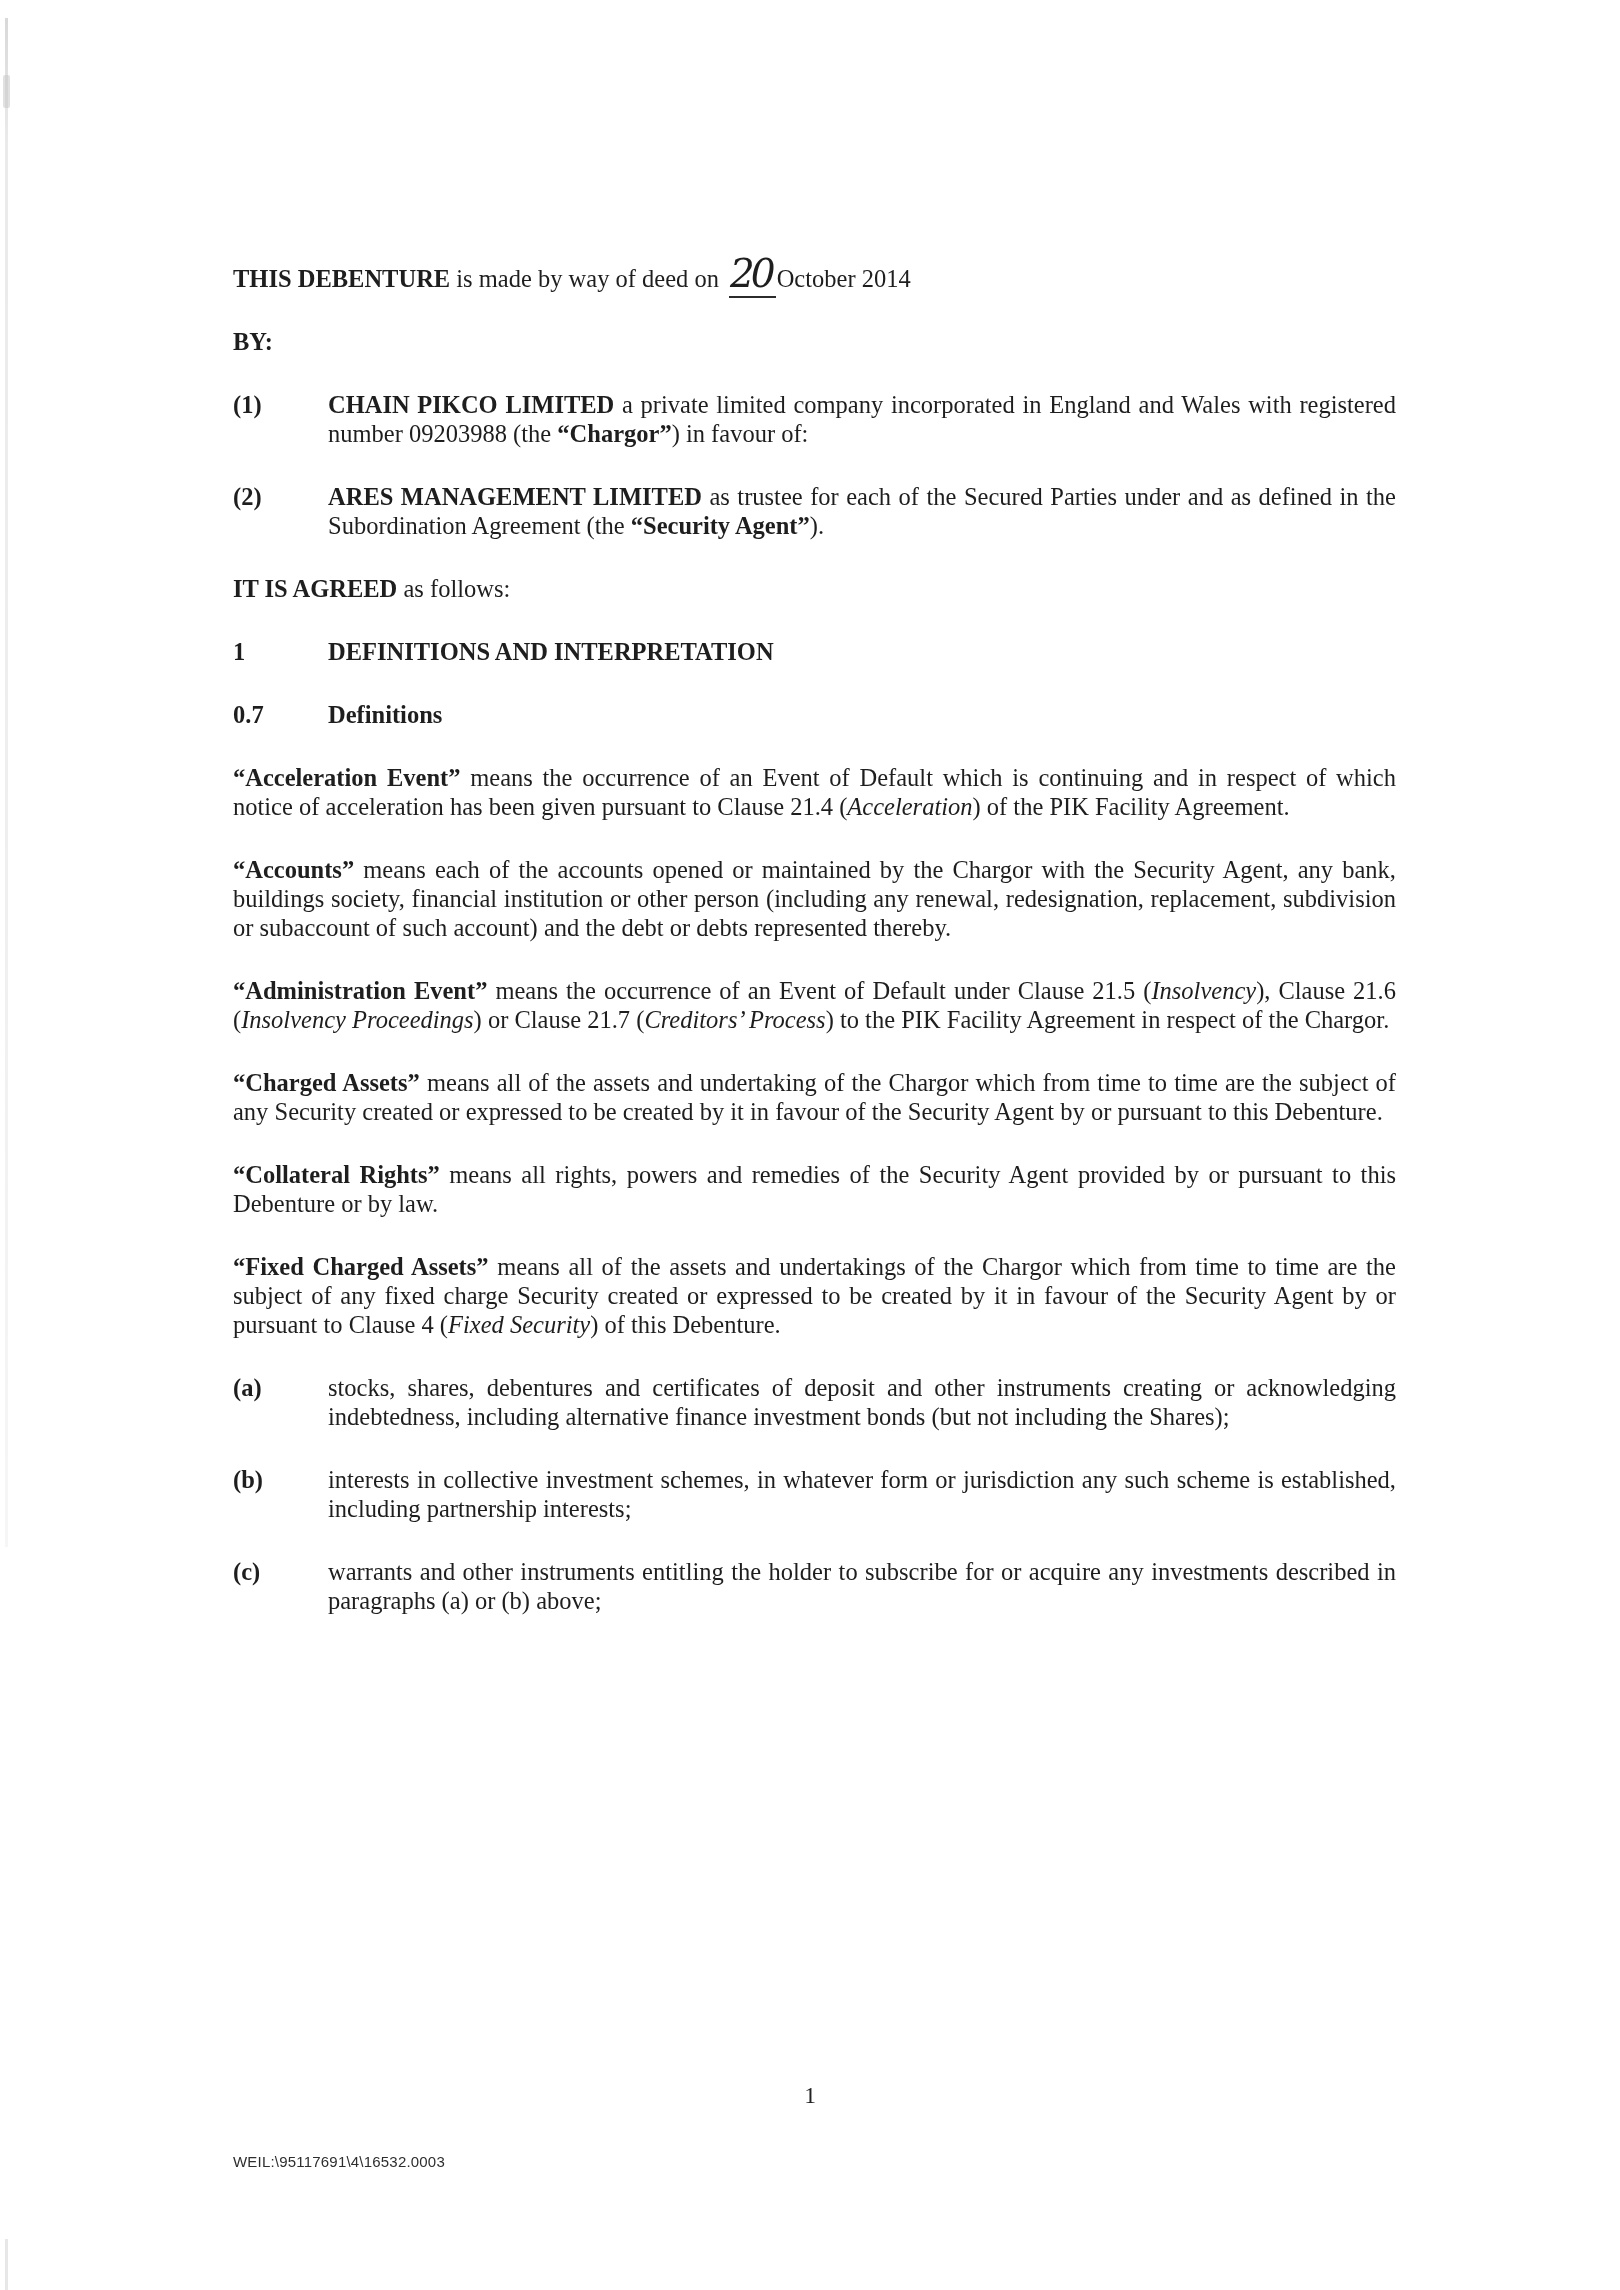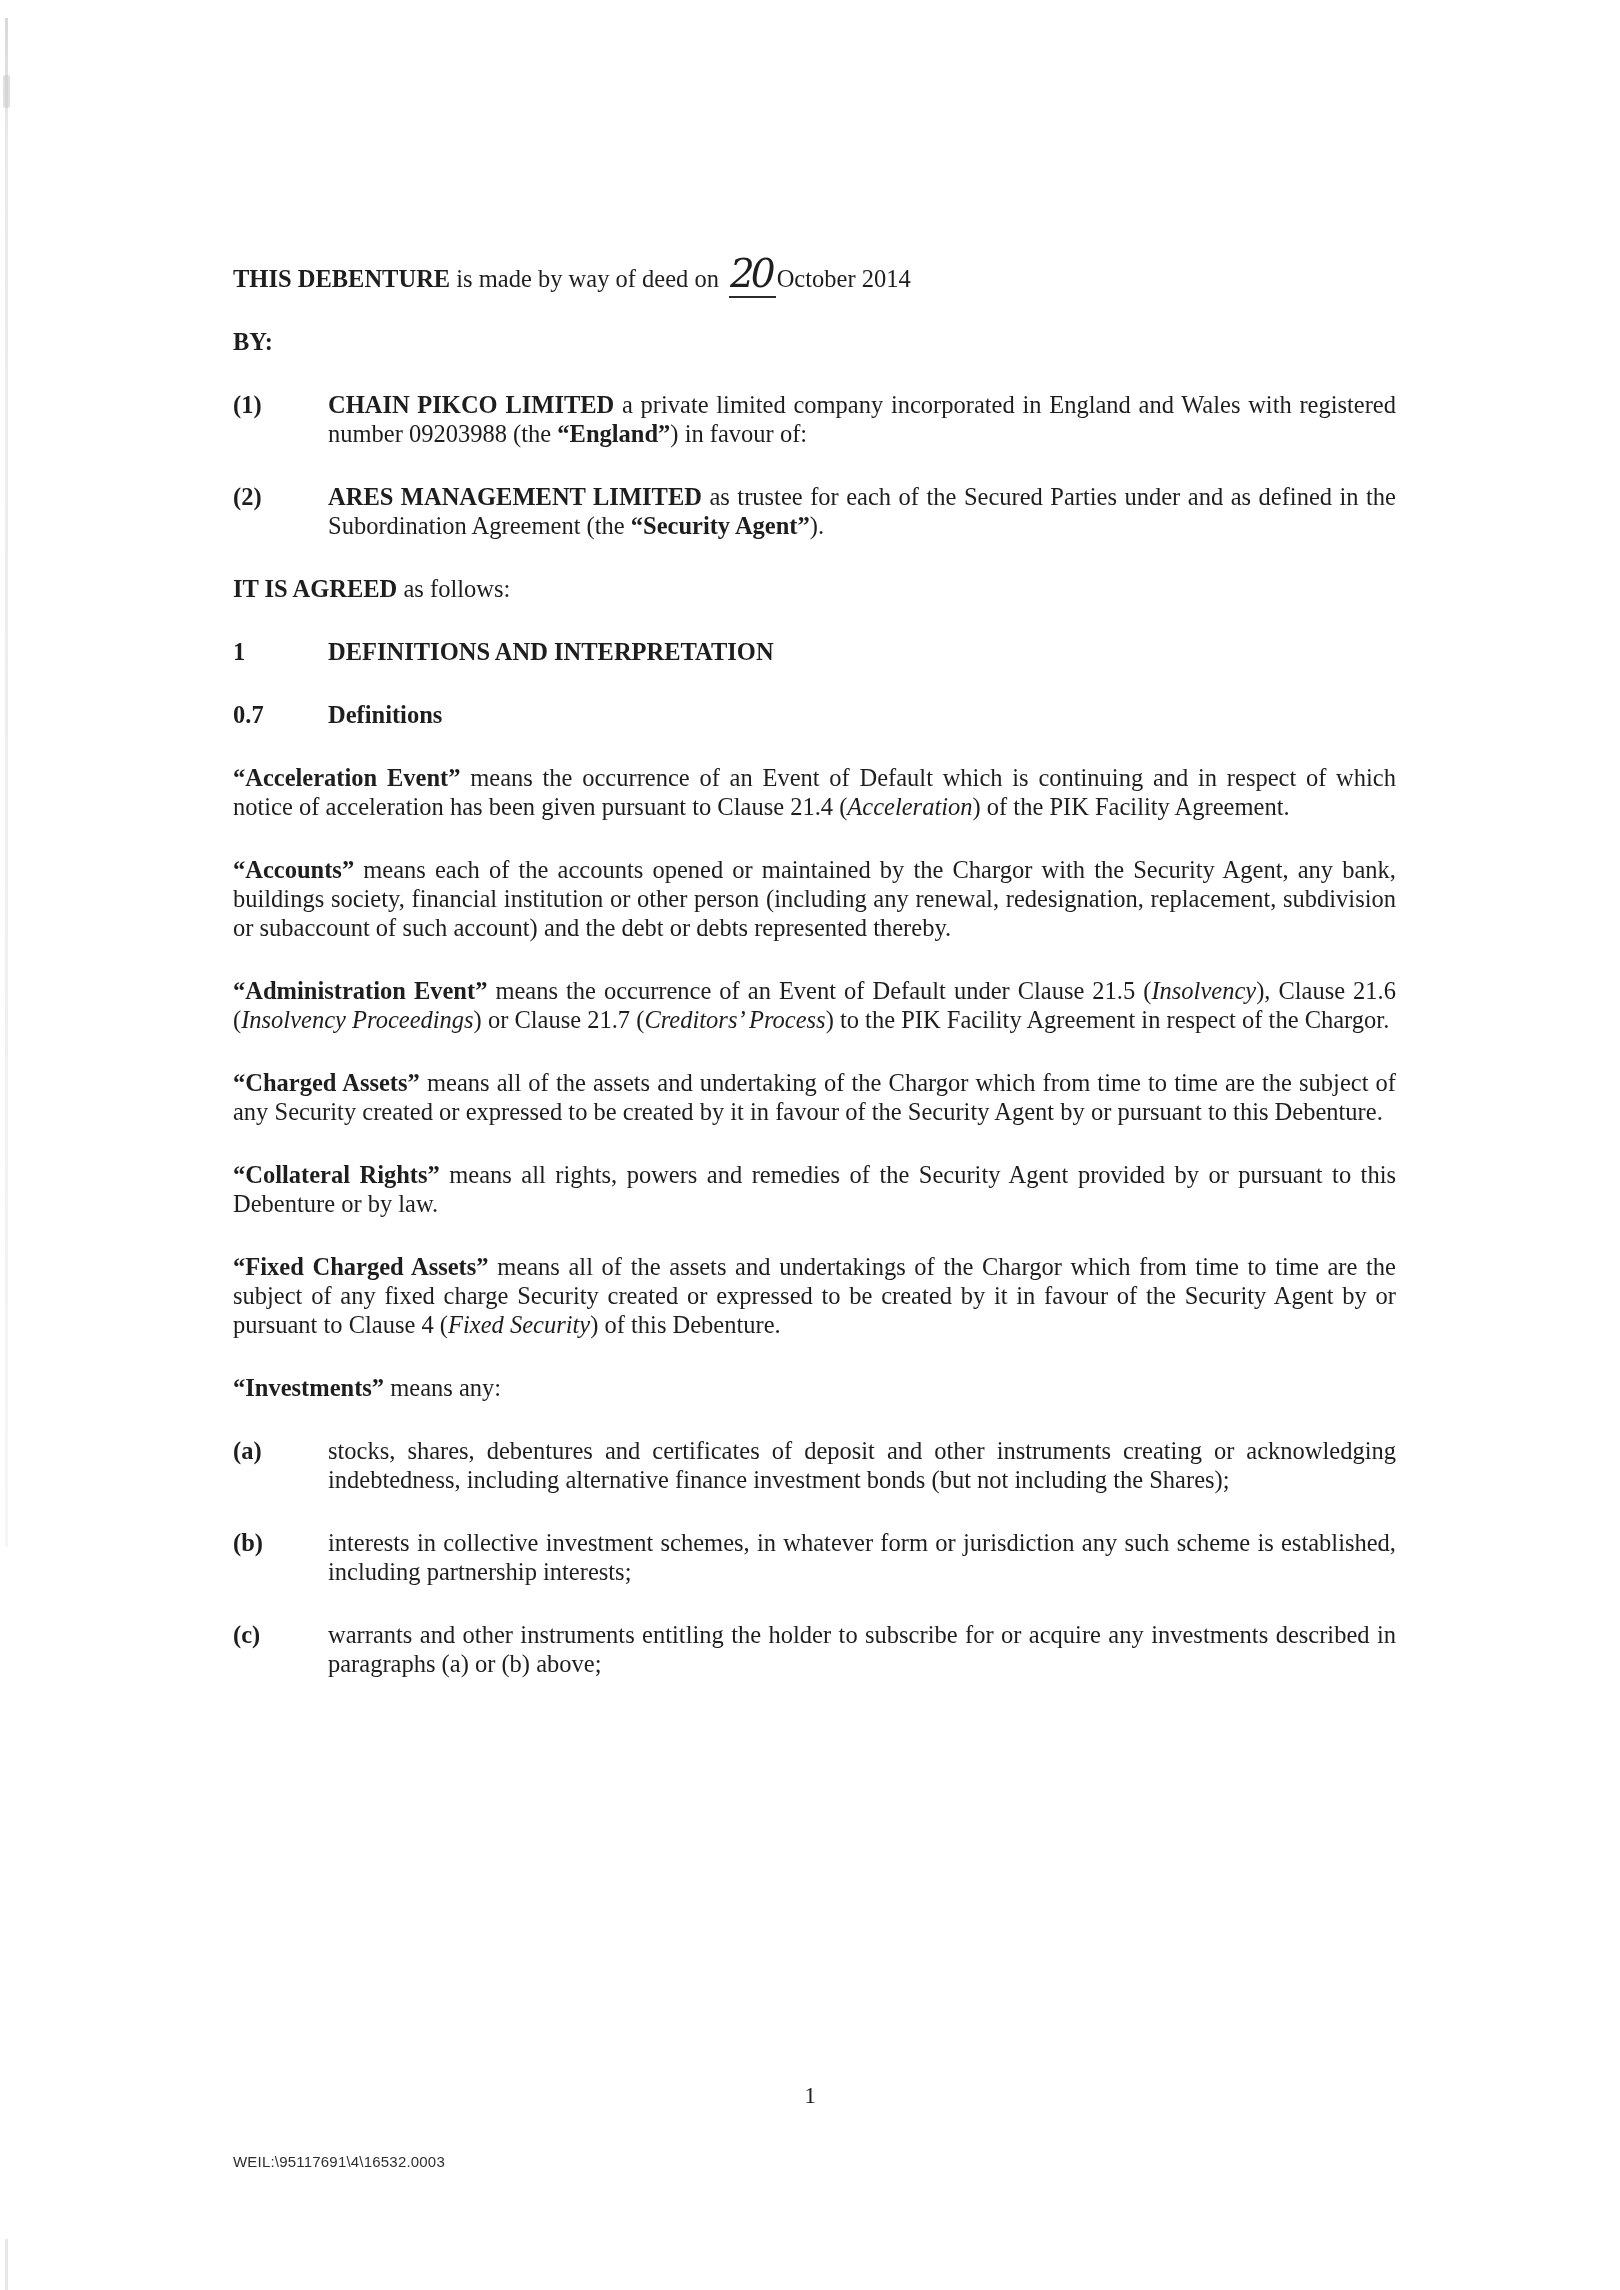--- a/index.html
+++ b/index.html
@@ -90,42 +90,41 @@
   <div class="smudge s2"></div>
   <div class="smudge s3"></div>
   <div class="smudge s4"></div>
   <div class="smudge s5"></div>
 
   <div class="content">
       <div class="block text"><span class="b">THIS DEBENTURE</span><span> is made by way of deed on </span><span class="hw">20</span><span>October 2014</span></div>
       <div class="block text"><span class="b">BY:</span></div>
       <div class="block item">
         <span class="label">(1)</span>
-        <span class="body"><span class="b">CHAIN PIKCO LIMITED</span><span> a private limited company incorporated in England and Wales with registered number 09203988 (the </span><span class="b">“England”</span><span>) in favour of:</span></span>
+        <span class="body"><span class="b">CHAIN PIKCO LIMITED</span><span> a private limited company incorporated in England and Wales with registered number 09203988 (the </span><span class="b">“Chargor”</span><span>) in favour of:</span></span>
       </div>
       <div class="block item">
         <span class="label">(2)</span>
         <span class="body"><span class="b">ARES MANAGEMENT LIMITED</span><span> as trustee for each of the Secured Parties under and as defined in the Subordination Agreement (the </span><span class="b">“Security Agent”</span><span>).</span></span>
       </div>
       <div class="block text"><span class="b">IT IS AGREED</span><span> as follows:</span></div>
       <div class="block item">
         <span class="label">1</span>
         <span class="body"><span class="b">DEFINITIONS AND INTERPRETATION</span></span>
       </div>
       <div class="block item">
         <span class="label">0.7</span>
         <span class="body"><span class="b">Definitions</span></span>
       </div>
       <div class="block text"><span class="b">“Acceleration Event”</span><span> means the occurrence of an Event of Default which is continuing and in respect of which notice of acceleration has been given pursuant to Clause 21.4 (</span><span class="i">Acceleration</span><span>) of the PIK Facility Agreement.</span></div>
       <div class="block text"><span class="b">“Accounts”</span><span> means each of the accounts opened or maintained by the Chargor with the Security Agent, any bank, buildings society, financial institution or other person (including any renewal, redesignation, replacement, subdivision or subaccount of such account) and the debt or debts represented thereby.</span></div>
       <div class="block text"><span class="b">“Administration Event”</span><span> means the occurrence of an Event of Default under Clause 21.5 (</span><span class="i">Insolvency</span><span>), Clause 21.6 (</span><span class="i">Insolvency Proceedings</span><span>) or Clause 21.7 (</span><span class="i">Creditors’ Process</span><span>) to the PIK Facility Agreement in respect of the Chargor.</span></div>
       <div class="block text"><span class="b">“Charged Assets”</span><span> means all of the assets and undertaking of the Chargor which from time to time are the subject of any Security created or expressed to be created by it in favour of the Security Agent by or pursuant to this Debenture.</span></div>
       <div class="block text"><span class="b">“Collateral Rights”</span><span> means all rights, powers and remedies of the Security Agent provided by or pursuant to this Debenture or by law.</span></div>
       <div class="block text"><span class="b">“Fixed Charged Assets”</span><span> means all of the assets and undertakings of the Chargor which from time to time are the subject of any fixed charge Security created or expressed to be created by it in favour of the Security Agent by or pursuant to Clause 4 (</span><span class="i">Fixed Security</span><span>) of this Debenture.</span></div>
-      <div class="block text"><span class="b">“Investments”</span><span> means any:</span></div>
       <div class="block item">
         <span class="label">(a)</span>
         <span class="body"><span>stocks, shares, debentures and certificates of deposit and other instruments creating or acknowledging indebtedness, including alternative finance investment bonds (but not including the Shares);</span></span>
       </div>
       <div class="block item">
         <span class="label">(b)</span>
         <span class="body"><span>interests in collective investment schemes, in whatever form or jurisdiction any such scheme is established, including partnership interests;</span></span>
       </div>
       <div class="block item">
         <span class="label">(c)</span>

